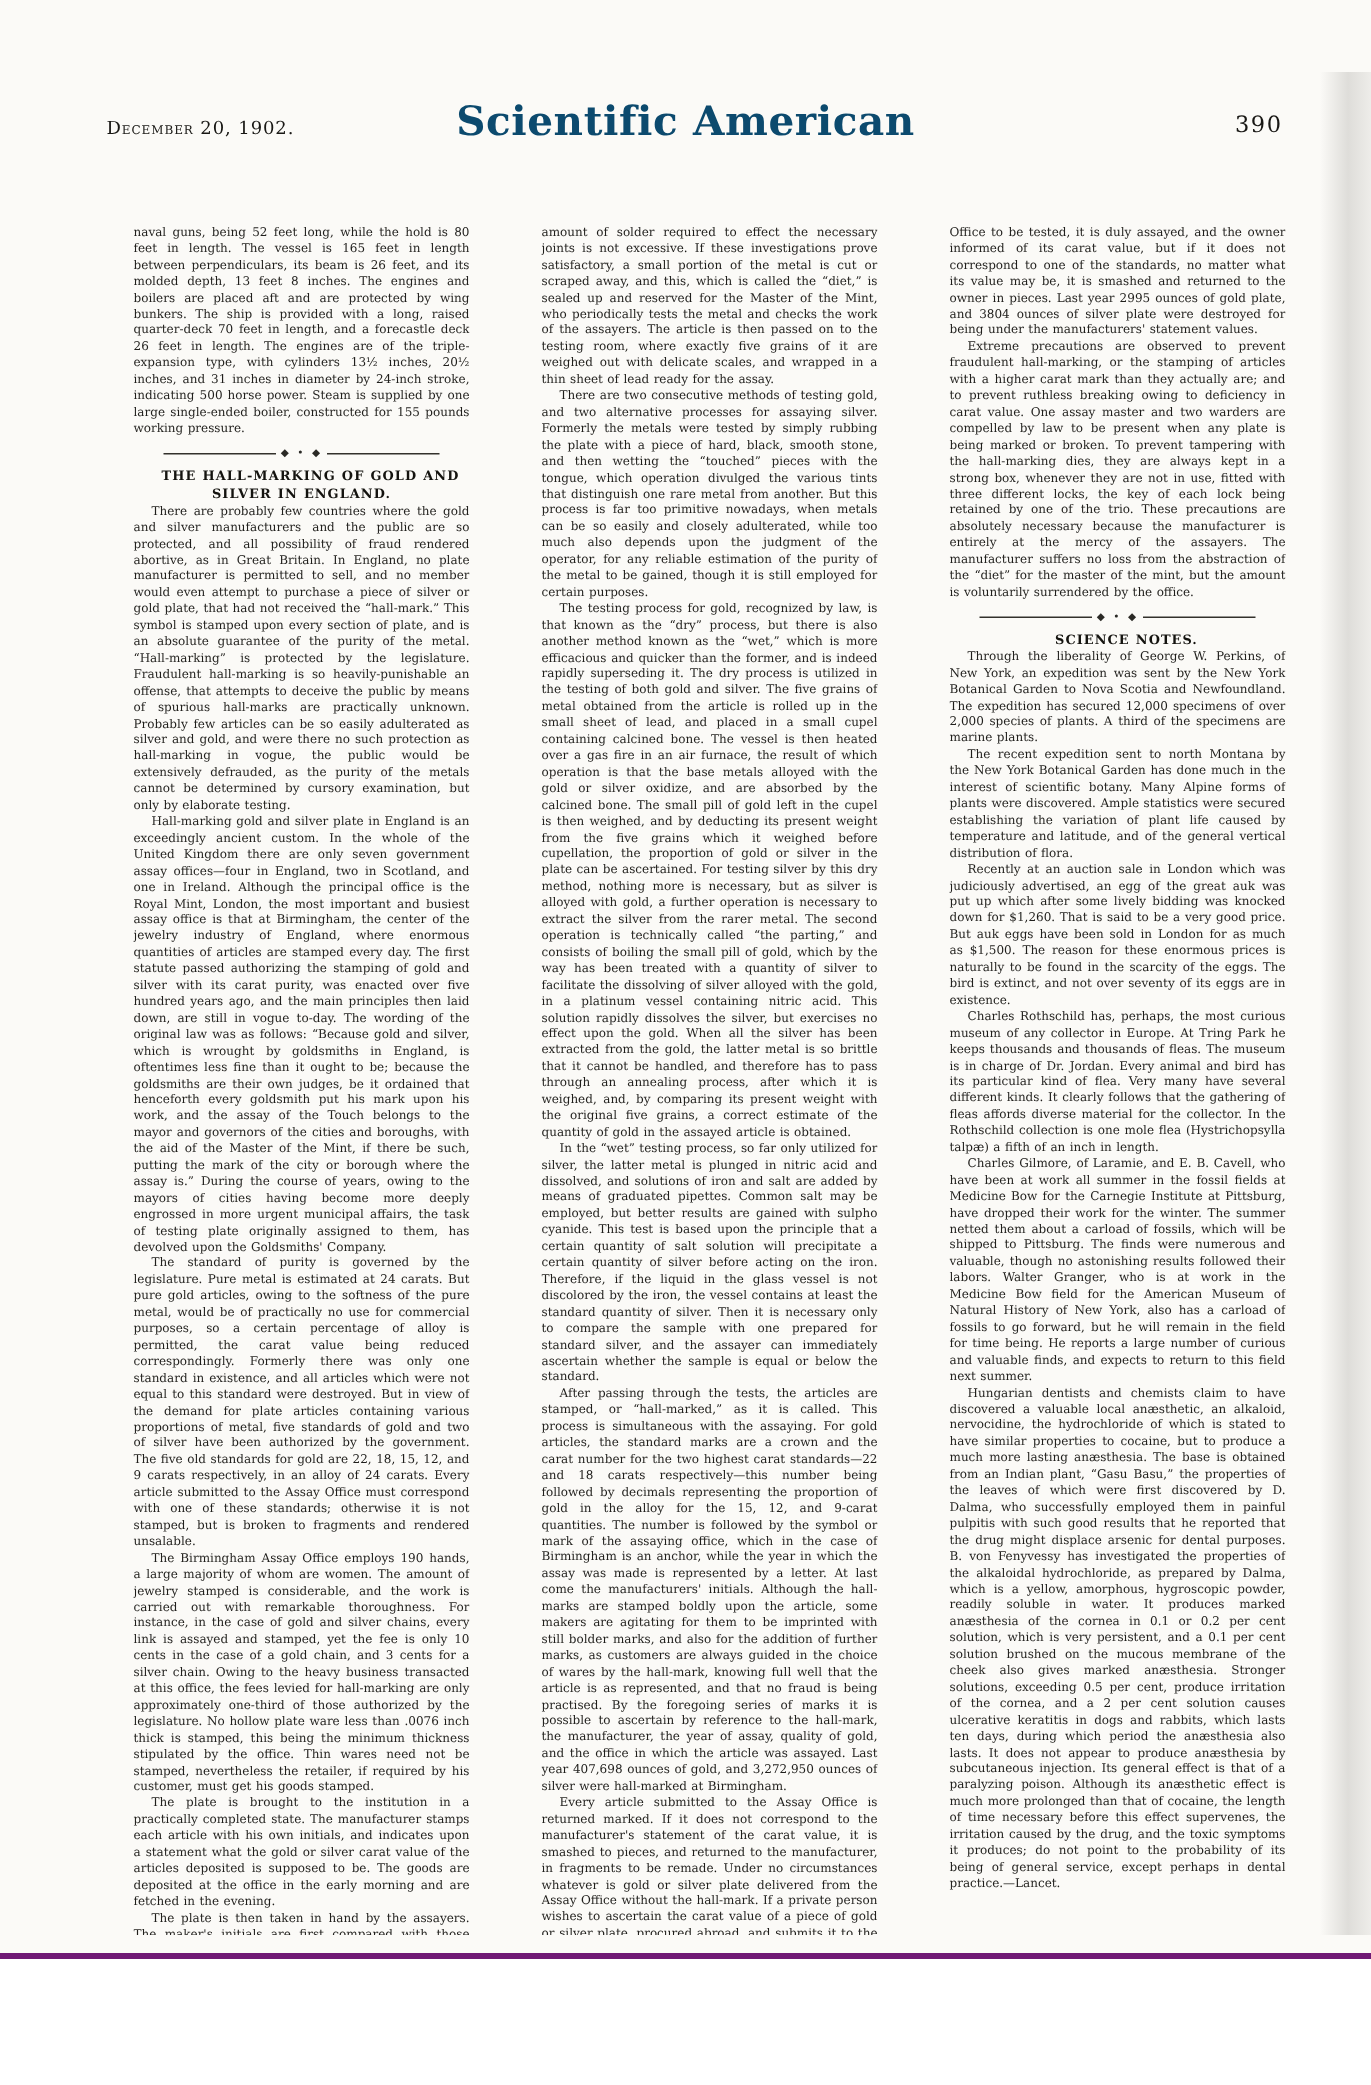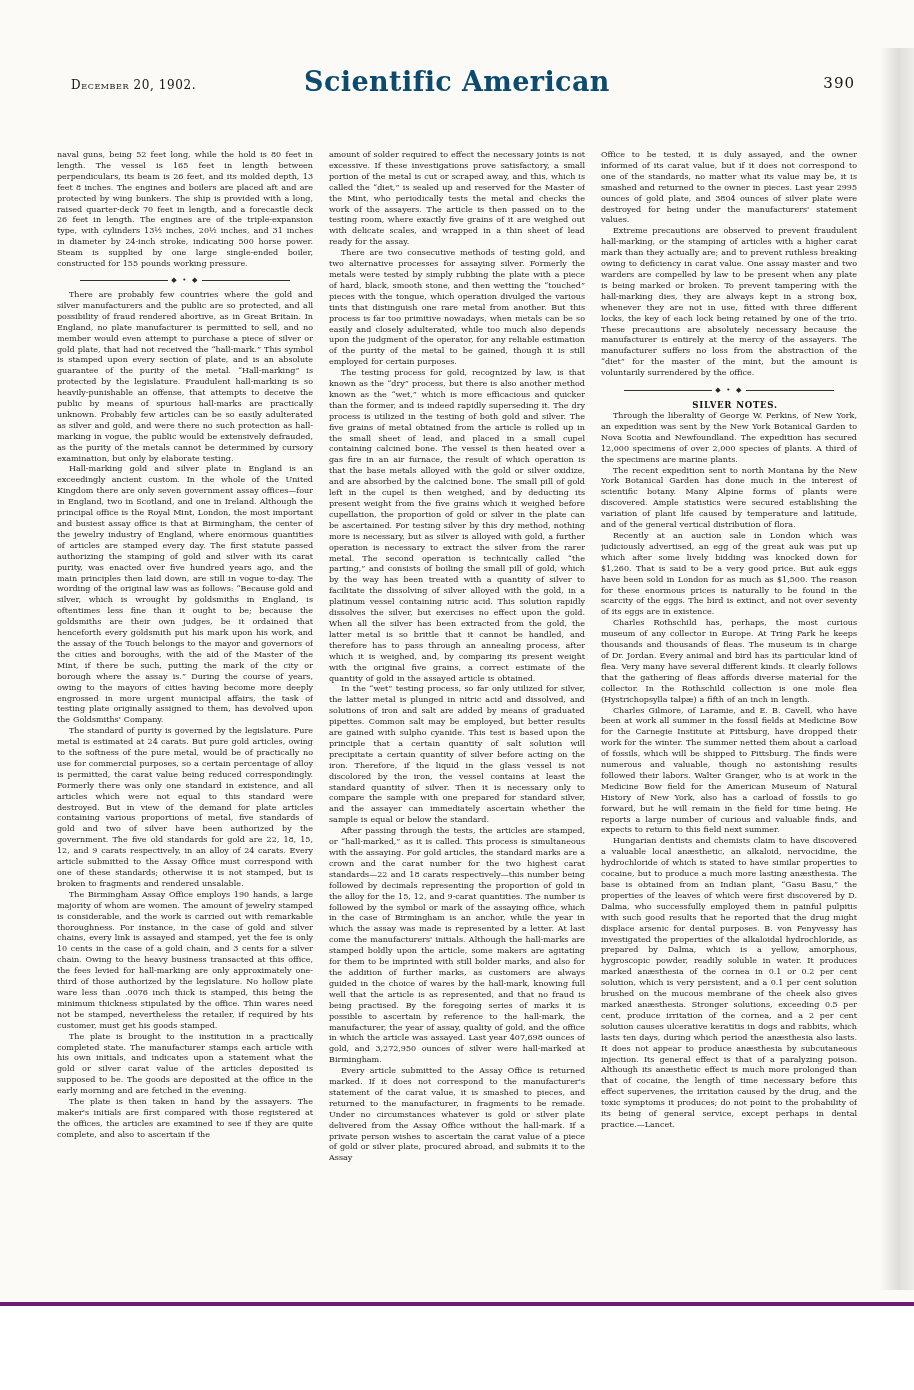--- a/index.html
+++ b/index.html
@@ -32,21 +32,21 @@
   .page-number {
     position: absolute; right: 2px; top: 8px; font-size: 15px; letter-spacing: 1px;
   }
   .columns {
     position: absolute; top: 150px; left: 57px; width: 800px;
     display: flex; gap: 16px;
   }
   .col {
     width: 256px; height: 1140px; overflow: hidden;
     text-align: justify; font-size: 8px; line-height: 10.9px;
-    color: #201f1c; word-spacing: 0.4px;
+    color: #201f1c; word-spacing: 0.4px; margin-left: 32px;
   }
   .col p { margin: 0; text-indent: 12px; }
   .col p.cont { text-indent: 0; }
   .article-title {
     font-size: 8.6px; font-weight: bold; text-align: center; text-indent: 0;
     letter-spacing: 0.7px; line-height: 12px; margin: 2px 6px 3px 6px;
     color: #14130f;
   }
   .divider {
     display: flex; align-items: center; width: 82%; margin: 5px auto 3px auto;
@@ -85,20 +85,21 @@
 
   <div class="columns">
 
     <div class="col">
       <p class="cont">naval guns, being 52 feet long, while the hold is 80 feet in length. The vessel is 165 feet in length between perpendiculars, its beam is 26 feet, and its molded depth, 13 feet 8 inches. The engines and boilers are placed aft and are protected by wing bunkers. The ship is provided with a long, raised quarter-deck 70 feet in length, and a forecastle deck 26 feet in length. The engines are of the triple-expansion type, with cylinders 13½ inches, 20½ inches, and 31 inches in diameter by 24-inch stroke, indicating 500 horse power. Steam is supplied by one large single-ended boiler, constructed for 155 pounds working pressure.</p>
       <div class="divider">
         <span class="line"></span>
         <span class="glyph">◆ • ◆</span>
         <span class="line"></span>
       </div>
+      <p class="article-title">THE HALL-MARKING OF GOLD AND SILVER IN ENGLAND.</p>
       <p>There are probably few countries where the gold and silver manufacturers and the public are so protected, and all possibility of fraud rendered abortive, as in Great Britain. In England, no plate manufacturer is permitted to sell, and no member would even attempt to purchase a piece of silver or gold plate, that had not received the “hall-mark.” This symbol is stamped upon every section of plate, and is an absolute guarantee of the purity of the metal. “Hall-marking” is protected by the legislature. Fraudulent hall-marking is so heavily-punishable an offense, that attempts to deceive the public by means of spurious hall-marks are practically unknown. Probably few articles can be so easily adulterated as silver and gold, and were there no such protection as hall-marking in vogue, the public would be extensively defrauded, as the purity of the metals cannot be determined by cursory examination, but only by elaborate testing.</p>
       <p>Hall-marking gold and silver plate in England is an exceedingly ancient custom. In the whole of the United Kingdom there are only seven government assay offices—four in England, two in Scotland, and one in Ireland. Although the principal office is the Royal Mint, London, the most important and busiest assay office is that at Birmingham, the center of the jewelry industry of England, where enormous quantities of articles are stamped every day. The first statute passed authorizing the stamping of gold and silver with its carat purity, was enacted over five hundred years ago, and the main principles then laid down, are still in vogue to-day. The wording of the original law was as follows: “Because gold and silver, which is wrought by goldsmiths in England, is oftentimes less fine than it ought to be; because the goldsmiths are their own judges, be it ordained that henceforth every goldsmith put his mark upon his work, and the assay of the Touch belongs to the mayor and governors of the cities and boroughs, with the aid of the Master of the Mint, if there be such, putting the mark of the city or borough where the assay is.” During the course of years, owing to the mayors of cities having become more deeply engrossed in more urgent municipal affairs, the task of testing plate originally assigned to them, has devolved upon the Goldsmiths' Company.</p>
       <p>The standard of purity is governed by the legislature. Pure metal is estimated at 24 carats. But pure gold articles, owing to the softness of the pure metal, would be of practically no use for commercial purposes, so a certain percentage of alloy is permitted, the carat value being reduced correspondingly. Formerly there was only one standard in existence, and all articles which were not equal to this standard were destroyed. But in view of the demand for plate articles containing various proportions of metal, five standards of gold and two of silver have been authorized by the government. The five old standards for gold are 22, 18, 15, 12, and 9 carats respectively, in an alloy of 24 carats. Every article submitted to the Assay Office must correspond with one of these standards; otherwise it is not stamped, but is broken to fragments and rendered unsalable.</p>
       <p>The Birmingham Assay Office employs 190 hands, a large majority of whom are women. The amount of jewelry stamped is considerable, and the work is carried out with remarkable thoroughness. For instance, in the case of gold and silver chains, every link is assayed and stamped, yet the fee is only 10 cents in the case of a gold chain, and 3 cents for a silver chain. Owing to the heavy business transacted at this office, the fees levied for hall-marking are only approximately one-third of those authorized by the legislature. No hollow plate ware less than .0076 inch thick is stamped, this being the minimum thickness stipulated by the office. Thin wares need not be stamped, nevertheless the retailer, if required by his customer, must get his goods stamped.</p>
       <p>The plate is brought to the institution in a practically completed state. The manufacturer stamps each article with his own initials, and indicates upon a statement what the gold or silver carat value of the articles deposited is supposed to be. The goods are deposited at the office in the early morning and are fetched in the evening.</p>
       <p>The plate is then taken in hand by the assayers. The maker's initials are first compared with those registered at the offices, the articles are examined to see if they are quite complete, and also to ascertain if the</p>
     </div>
 
     <div class="col">
       <p class="cont">amount of solder required to effect the necessary joints is not excessive. If these investigations prove satisfactory, a small portion of the metal is cut or scraped away, and this, which is called the “diet,” is sealed up and reserved for the Master of the Mint, who periodically tests the metal and checks the work of the assayers. The article is then passed on to the testing room, where exactly five grains of it are weighed out with delicate scales, and wrapped in a thin sheet of lead ready for the assay.</p>
@@ -110,21 +111,21 @@
     </div>
 
     <div class="col">
       <p class="cont">Office to be tested, it is duly assayed, and the owner informed of its carat value, but if it does not correspond to one of the standards, no matter what its value may be, it is smashed and returned to the owner in pieces. Last year 2995 ounces of gold plate, and 3804 ounces of silver plate were destroyed for being under the manufacturers' statement values.</p>
       <p>Extreme precautions are observed to prevent fraudulent hall-marking, or the stamping of articles with a higher carat mark than they actually are; and to prevent ruthless breaking owing to deficiency in carat value. One assay master and two warders are compelled by law to be present when any plate is being marked or broken. To prevent tampering with the hall-marking dies, they are always kept in a strong box, whenever they are not in use, fitted with three different locks, the key of each lock being retained by one of the trio. These precautions are absolutely necessary because the manufacturer is entirely at the mercy of the assayers. The manufacturer suffers no loss from the abstraction of the “diet” for the master of the mint, but the amount is voluntarily surrendered by the office.</p>
       <div class="divider">
         <span class="line"></span>
         <span class="glyph">◆ • ◆</span>
         <span class="line"></span>
       </div>
-      <p class="article-title">SILVER NOTES.</p>
+      <p class="article-title">SCIENCE NOTES.</p>
       <p>Through the liberality of George W. Perkins, of New York, an expedition was sent by the New York Botanical Garden to Nova Scotia and Newfoundland. The expedition has secured 12,000 specimens of over 2,000 species of plants. A third of the specimens are marine plants.</p>
       <p>The recent expedition sent to north Montana by the New York Botanical Garden has done much in the interest of scientific botany. Many Alpine forms of plants were discovered. Ample statistics were secured establishing the variation of plant life caused by temperature and latitude, and of the general vertical distribution of flora.</p>
       <p>Recently at an auction sale in London which was judiciously advertised, an egg of the great auk was put up which after some lively bidding was knocked down for $1,260. That is said to be a very good price. But auk eggs have been sold in London for as much as $1,500. The reason for these enormous prices is naturally to be found in the scarcity of the eggs. The bird is extinct, and not over seventy of its eggs are in existence.</p>
       <p>Charles Rothschild has, perhaps, the most curious museum of any collector in Europe. At Tring Park he keeps thousands and thousands of fleas. The museum is in charge of Dr. Jordan. Every animal and bird has its particular kind of flea. Very many have several different kinds. It clearly follows that the gathering of fleas affords diverse material for the collector. In the Rothschild collection is one mole flea (Hystrichopsylla talpæ) a fifth of an inch in length.</p>
       <p>Charles Gilmore, of Laramie, and E. B. Cavell, who have been at work all summer in the fossil fields at Medicine Bow for the Carnegie Institute at Pittsburg, have dropped their work for the winter. The summer netted them about a carload of fossils, which will be shipped to Pittsburg. The finds were numerous and valuable, though no astonishing results followed their labors. Walter Granger, who is at work in the Medicine Bow field for the American Museum of Natural History of New York, also has a carload of fossils to go forward, but he will remain in the field for time being. He reports a large number of curious and valuable finds, and expects to return to this field next summer.</p>
       <p>Hungarian dentists and chemists claim to have discovered a valuable local anæsthetic, an alkaloid, nervocidine, the hydrochloride of which is stated to have similar properties to cocaine, but to produce a much more lasting anæsthesia. The base is obtained from an Indian plant, “Gasu Basu,” the properties of the leaves of which were first discovered by D. Dalma, who successfully employed them in painful pulpitis with such good results that he reported that the drug might displace arsenic for dental purposes. B. von Fenyvessy has investigated the properties of the alkaloidal hydrochloride, as prepared by Dalma, which is a yellow, amorphous, hygroscopic powder, readily soluble in water. It produces marked anæsthesia of the cornea in 0.1 or 0.2 per cent solution, which is very persistent, and a 0.1 per cent solution brushed on the mucous membrane of the cheek also gives marked anæsthesia. Stronger solutions, exceeding 0.5 per cent, produce irritation of the cornea, and a 2 per cent solution causes ulcerative keratitis in dogs and rabbits, which lasts ten days, during which period the anæsthesia also lasts. It does not appear to produce anæsthesia by subcutaneous injection. Its general effect is that of a paralyzing poison. Although its anæsthetic effect is much more prolonged than that of cocaine, the length of time necessary before this effect supervenes, the irritation caused by the drug, and the toxic symptoms it produces; do not point to the probability of its being of general service, except perhaps in dental practice.—Lancet.</p>
     </div>
 
   </div>
 

